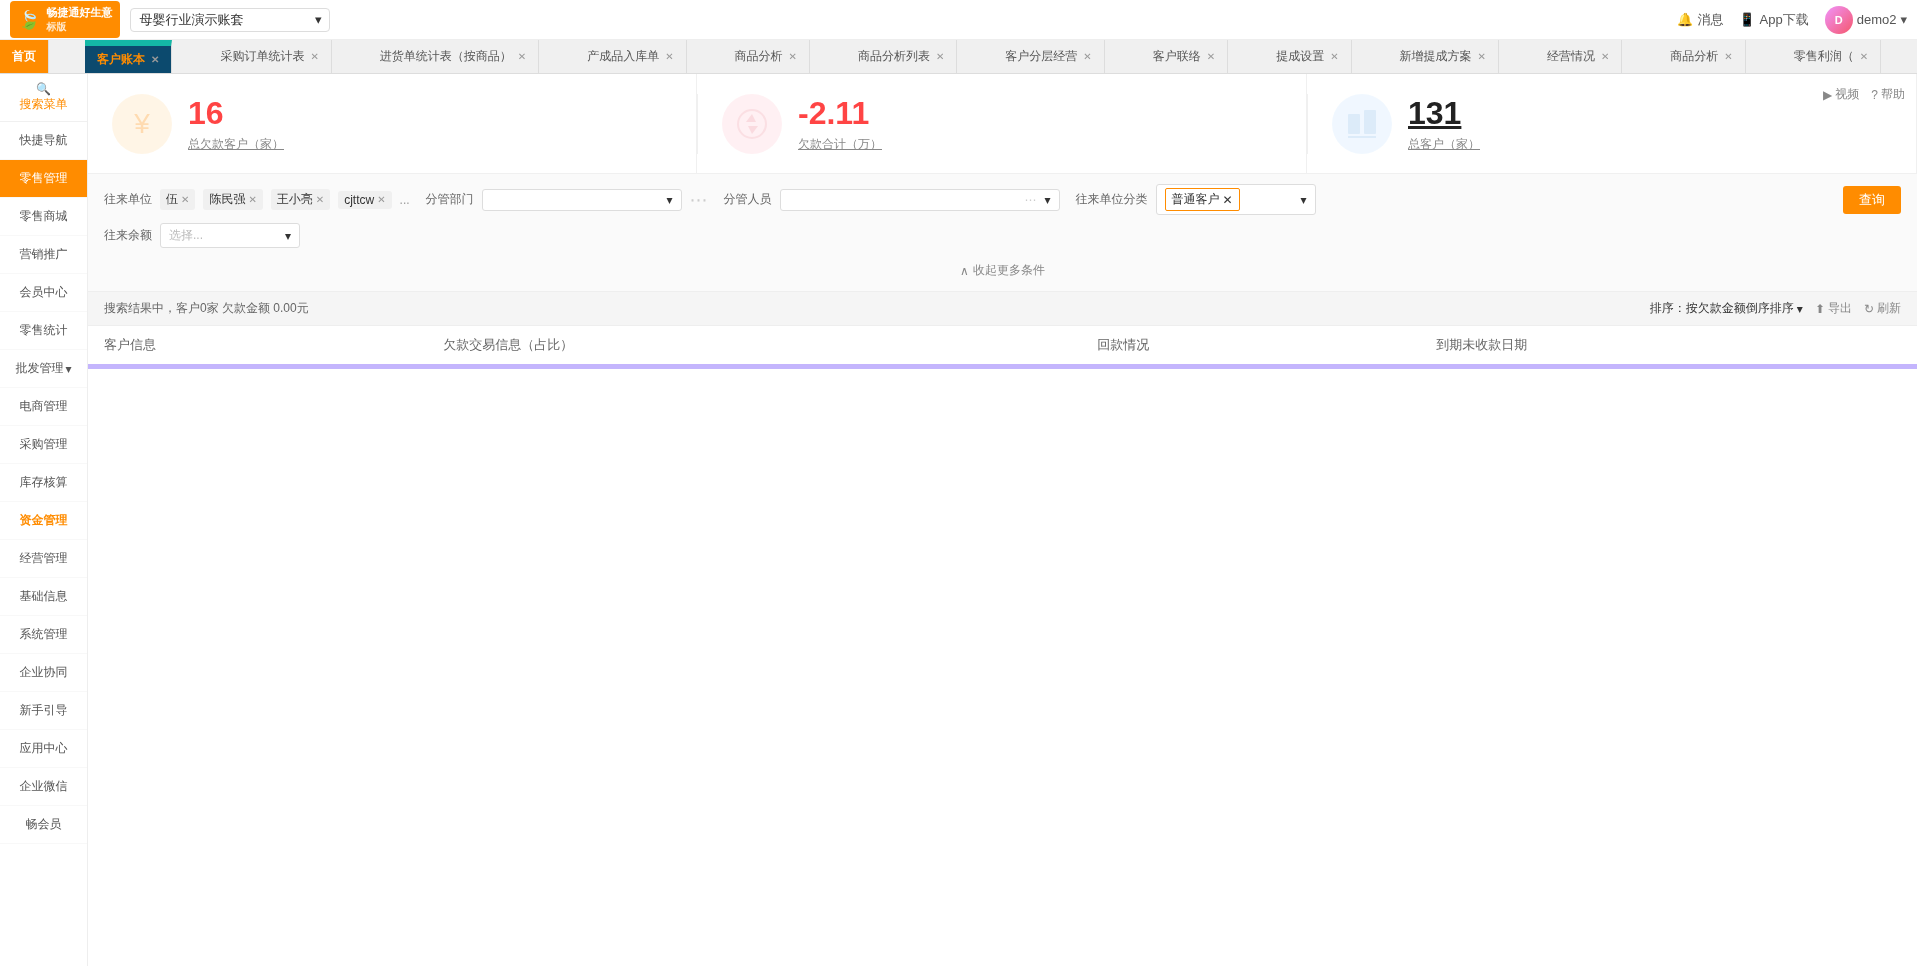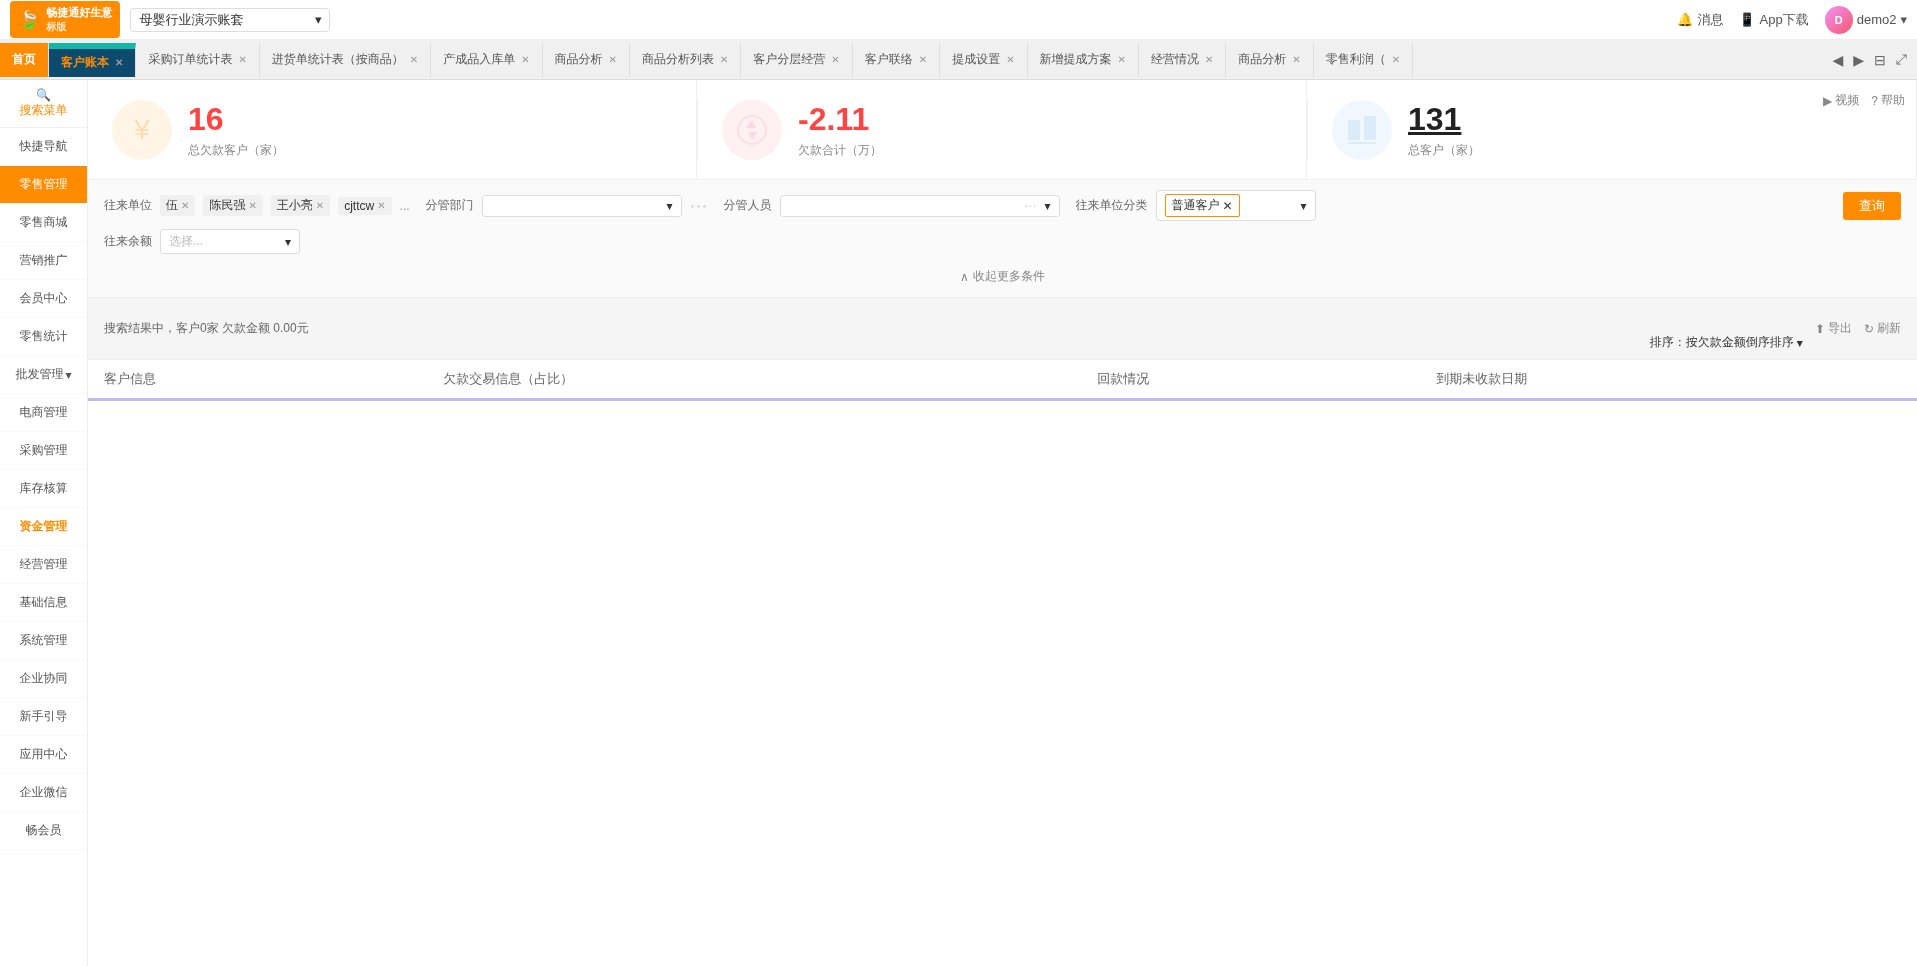--- a/index.html
+++ b/index.html
@@ -31,23 +31,24 @@
     }
     .avatar {
       width: 28px; height: 28px; border-radius: 50%;
       background: linear-gradient(135deg, #f093fb, #f5576c);
       display: flex; align-items: center; justify-content: center;
       color: #fff; font-size: 11px; font-weight: bold;
     }
 
     
     .navtabs {
-      display: flex; align-items: center; height: 40px;
+      display: flex; align-items: center; height: 34px;
       background: #f0f0f0; border-bottom: 1px solid #ddd;
       overflow: hidden;
+      gap: 36px;
     }
     .navtab {
       display: flex; align-items: center; height: 34px;
       padding: 0 12px; font-size: 12px; color: #555;
       border-right: 1px solid #ddd; cursor: pointer; white-space: nowrap;
       position: relative; gap: 4px;
     }
     .navtab.active {
       background: #0c4a6e; color: #ff8c00; font-weight: bold;
       border-top: 6px solid #14b8a6;
@@ -97,21 +98,21 @@
       width: 60px; height: 60px; border-radius: 50%;
       display: flex; align-items: center; justify-content: center;
       font-size: 28px; opacity: 0.3;
     }
     .stat-card-icon.orange { background: #ffe0b0; color: #ff8c00; }
     .stat-card-icon.pink { background: #ffd0d8; color: #e0405a; }
     .stat-card-icon.blue { background: #d0e8ff; color: #3080d0; }
     .stat-card-info { display: flex; flex-direction: column; }
     .stat-card-value { font-size: 32px; font-weight: bold; color: #ff4444; line-height: 1.2; }
     .stat-card-value.black { color: #222; }
-    .stat-card-label { font-size: 12px; color: #888; margin-top: 4px; }
+    .stat-card-label { font-size: 12px; color: #888; margin-top: 4px; text-decoration: underline; }
     .stat-actions {
       position: absolute; top: 12px; right: 12px;
       display: flex; gap: 12px; font-size: 12px; color: #888;
     }
     .stat-action { cursor: pointer; display: flex; align-items: center; gap: 3px; }
 
     
     .filter-bar {
       background: #fafafa; border-bottom: 1px solid #eee;
       padding: 10px 16px 6px; display: flex; flex-direction: column; gap: 8px;
@@ -151,36 +152,36 @@
 
     
     .results-bar {
       display: flex; align-items: center; justify-content: space-between;
       padding: 8px 16px; background: #f5f5f5; border-bottom: 1px solid #eee;
       font-size: 12px; color: #666;
     }
     .results-right { display: flex; align-items: center; gap: 12px; }
     .sort-select {
       display: inline-flex; align-items: center; gap: 3px;
-      font-size: 12px; color: #333; cursor: pointer; margin-top: 28px;
+      font-size: 12px; color: #333; cursor: pointer;
     }
     .export-btn {
       display: inline-flex; align-items: center; gap: 3px;
       font-size: 12px; color: #888; cursor: pointer;
     }
     .refresh-btn {
       display: inline-flex; align-items: center; gap: 3px;
       font-size: 12px; color: #888; cursor: pointer;
     }
 
     
     .data-table { width: 100%; border-collapse: collapse; }
     .data-table th {
       padding: 10px 16px; text-align: left; font-size: 13px;
-      color: #666; font-weight: normal; border-bottom: 3px solid #c4b5fd;
+      color: #666; font-weight: normal; border-bottom: 5px solid #c4b5fd;
       background: #fff;
     }
 
     
     .empty-state {
       display: flex; flex-direction: column; align-items: center;
       justify-content: center; padding: 60px 20px; gap: 12px;
     }
     .empty-icon {
       width: 80px; height: 80px;

